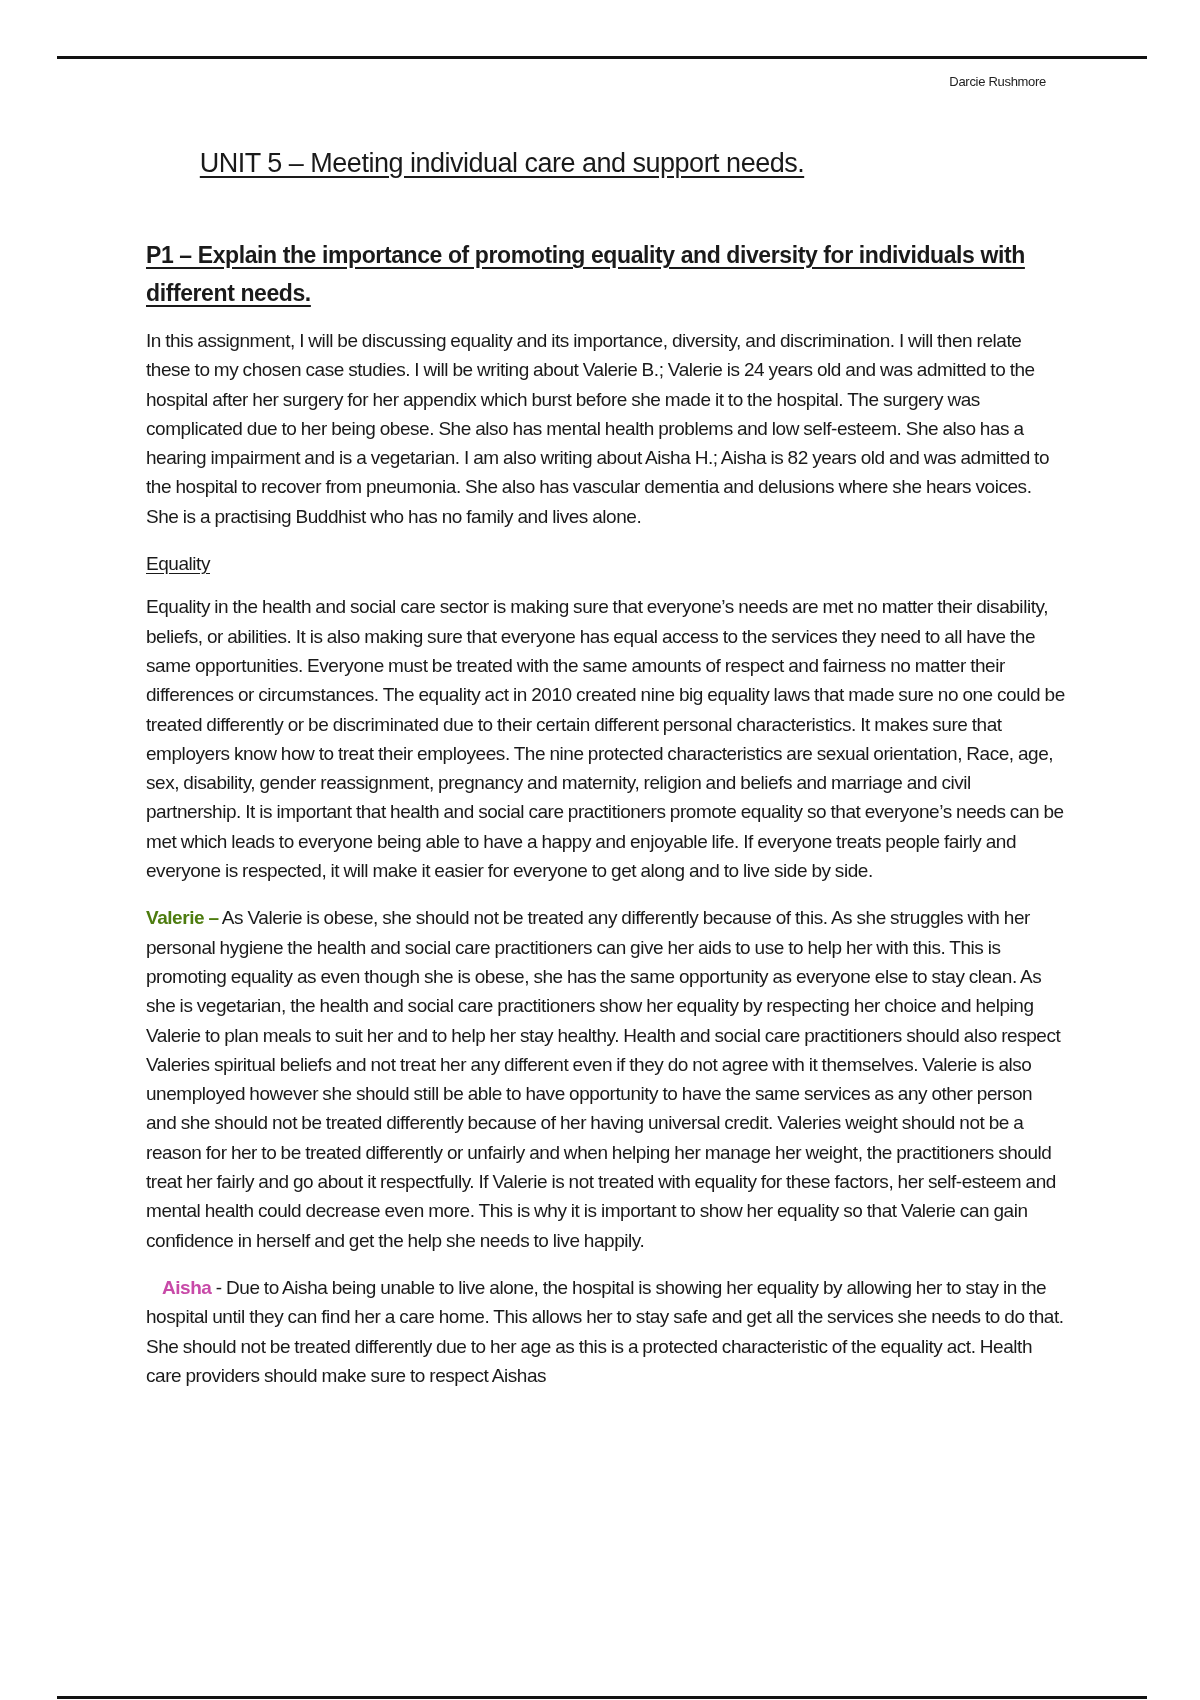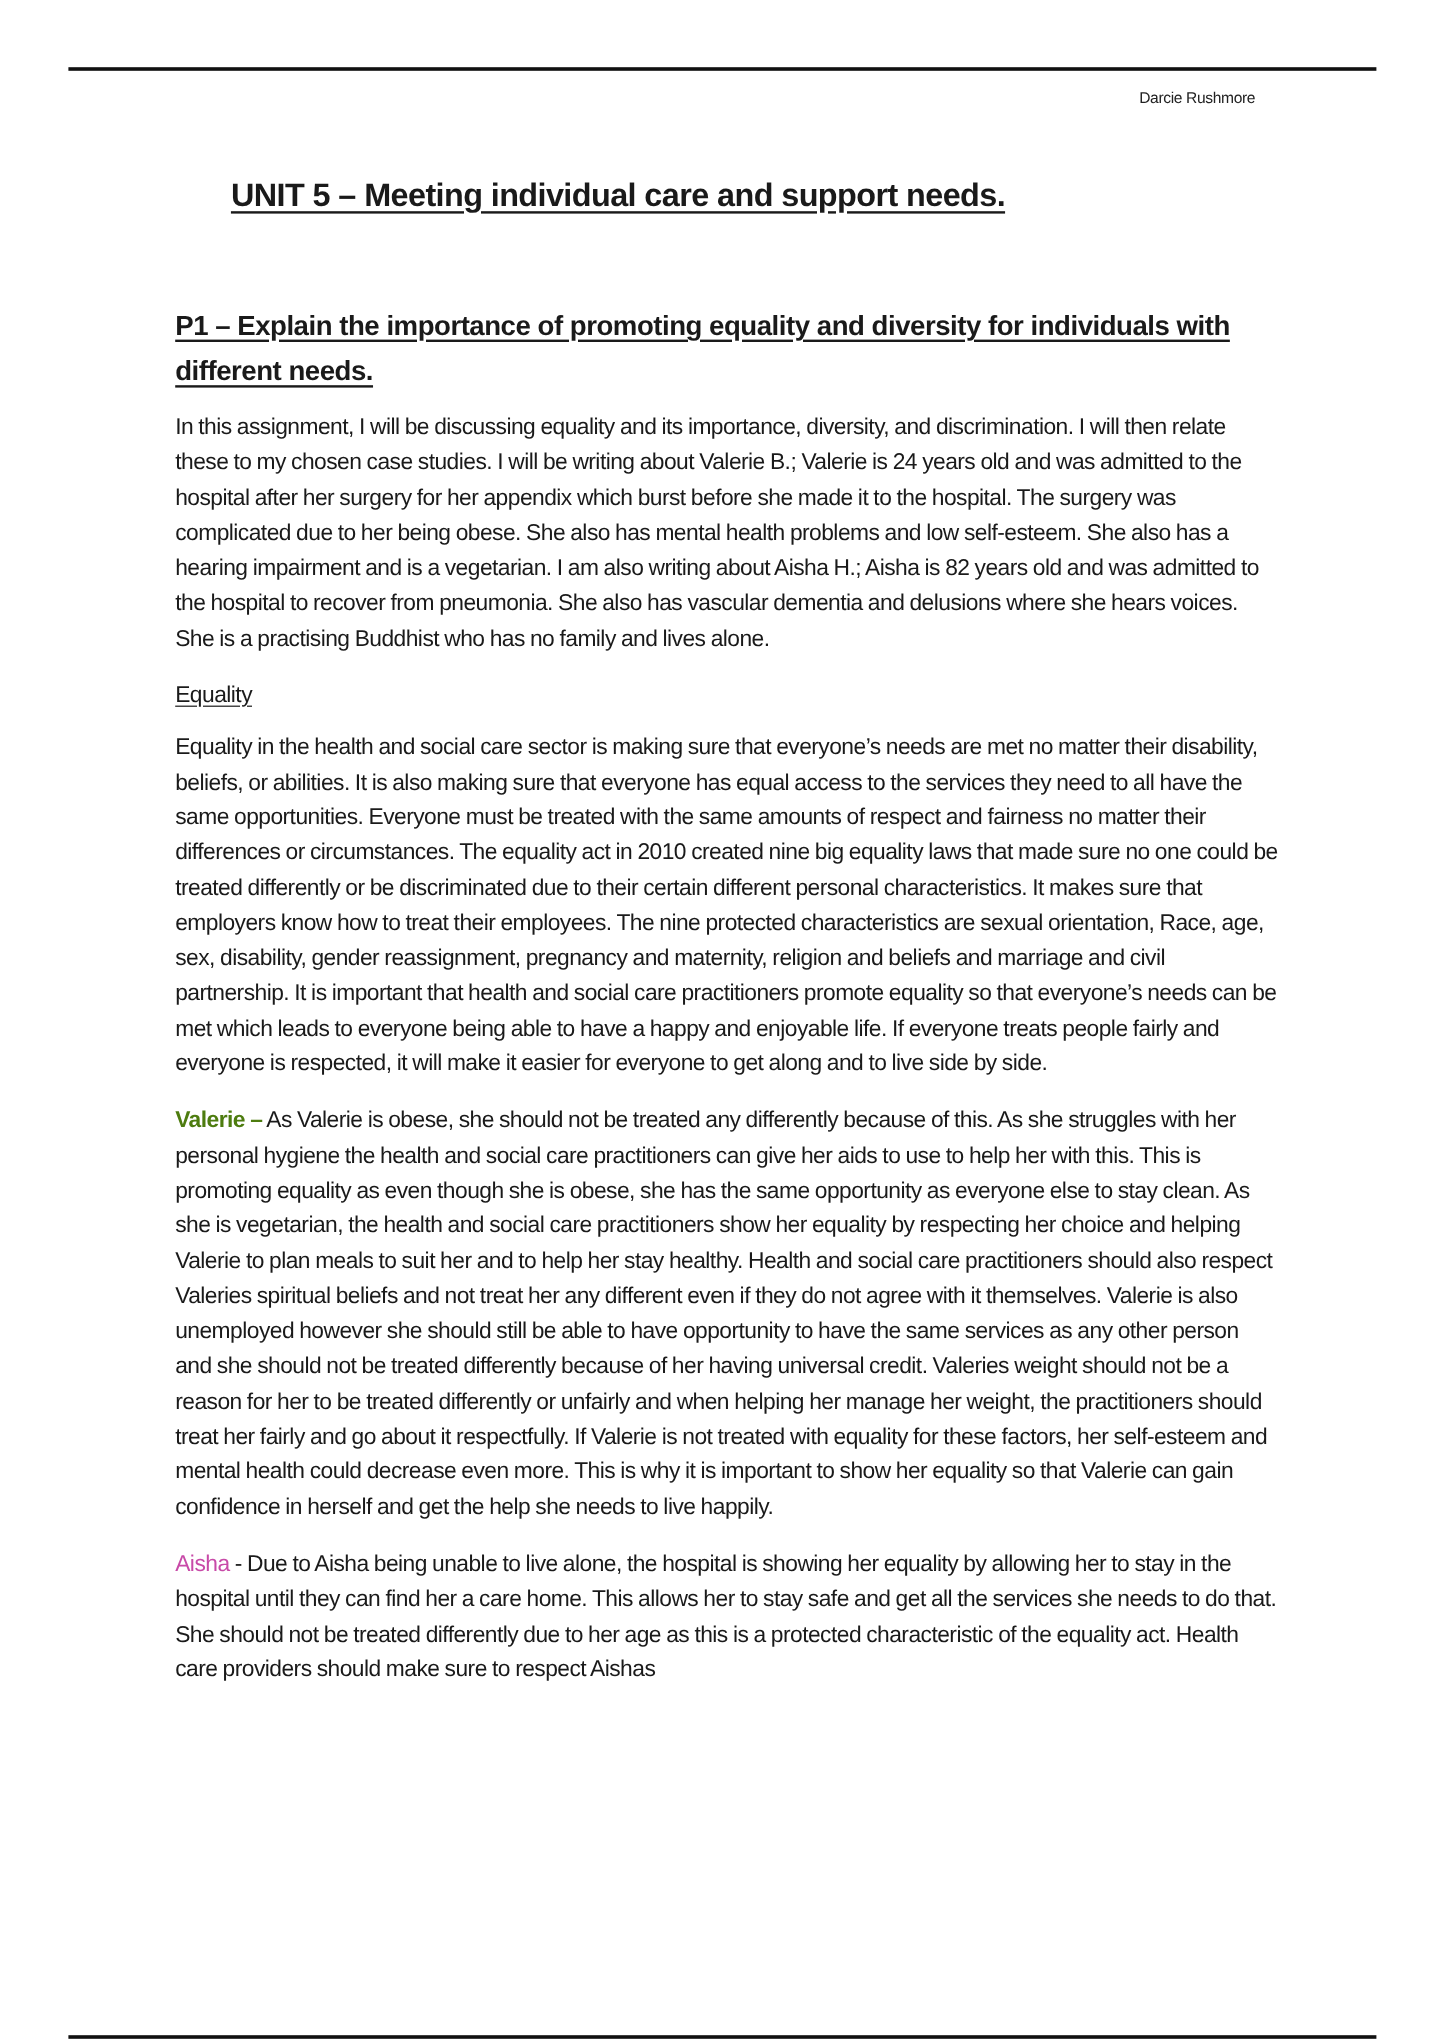--- a/index.html
+++ b/index.html
@@ -2,30 +2,30 @@
 <html><head>
 <meta charset="utf-8">
 <style>
   html, body { margin:0; padding:0; background:#ffffff; }
   body { width:1200px; height:1700px; position:relative; overflow:hidden;
          font-family:"Liberation Sans", sans-serif; color:#1a1a1a; }
   .rule { position:absolute; left:57px; width:1090px; height:3px; background:#111; }
   .rule.top { top:56px; }
   .rule.bottom { top:1696px; }
   .author { position:absolute; top:74px; right:154px; font-size:13px; color:#222; letter-spacing:-0.3px; }
-  .title { position:absolute; top:148px; left:13px; width:1004px; text-align:center;
-           font-size:27px; font-weight:bold; }
+  .title { position:absolute; top:148px; left:0; width:1004px; text-align:center;
+           font-size:27px; font-weight:normal; }
   .title span { text-decoration:underline; text-underline-offset:4px; letter-spacing:-0.5px; }
-  .content { position:absolute; top:252px; left:146px; width:920px; }
+  .content { position:absolute; top:236px; left:146px; width:920px; }
   .heading { font-size:23px; font-weight:bold; line-height:38px; margin:0 0 14px 0;
              text-decoration:underline; text-underline-offset:4px; letter-spacing:-0.4px; }
   p { margin:0 0 18px 0; font-size:19px; line-height:29.3px; letter-spacing:-0.45px; word-spacing:-0.5px; }
   .sub { text-decoration:underline; text-underline-offset:3px; margin-bottom:14px; }
   .name-valerie { color:#4d7c0f; font-weight:bold; }
-  .name-aisha { color:#c84aa8; font-weight:normal; }
+  .name-aisha { color:#c84aa8; font-weight:bold;margin-left:16px; }
 </style>
 </head>
 <body>
 
 <div class="rule top"></div>
 <div class="author">Darcie Rushmore</div>
 
 <div class="title"><span>UNIT 5 – Meeting individual care and support needs.</span></div>
 
 <div class="content">

